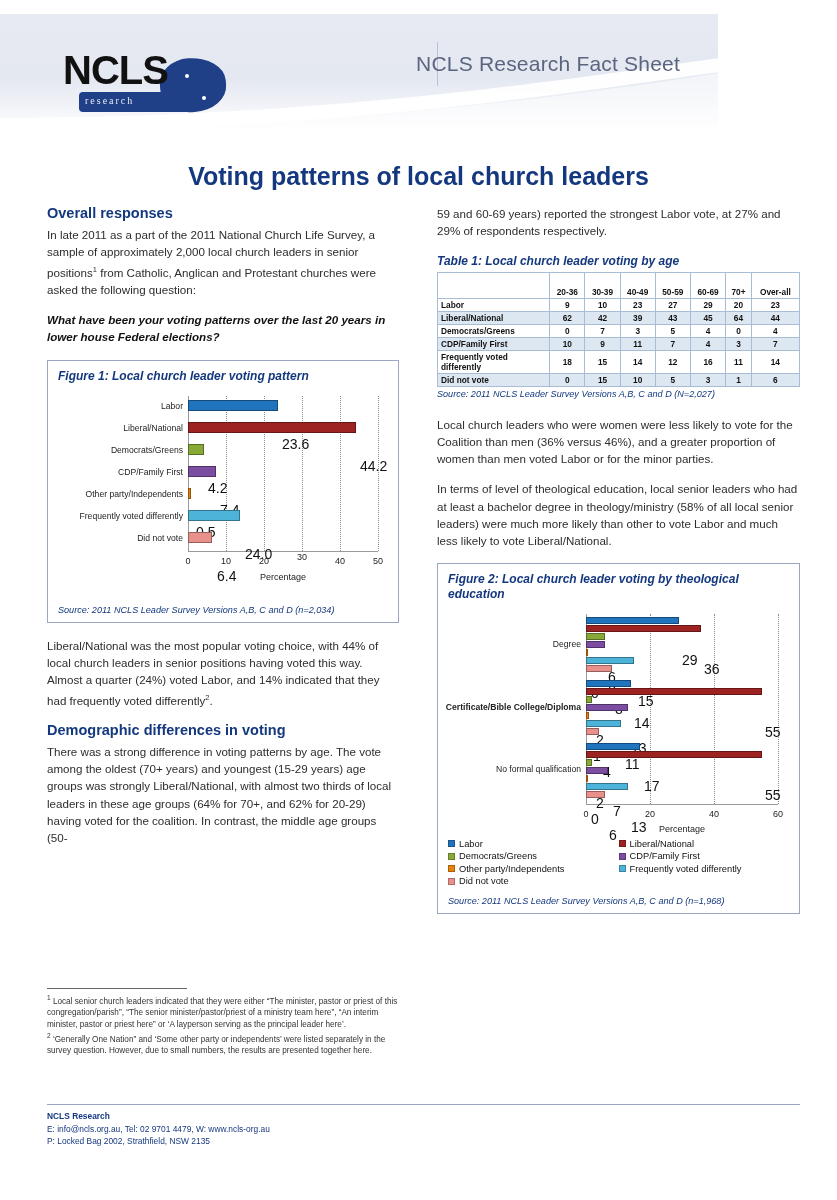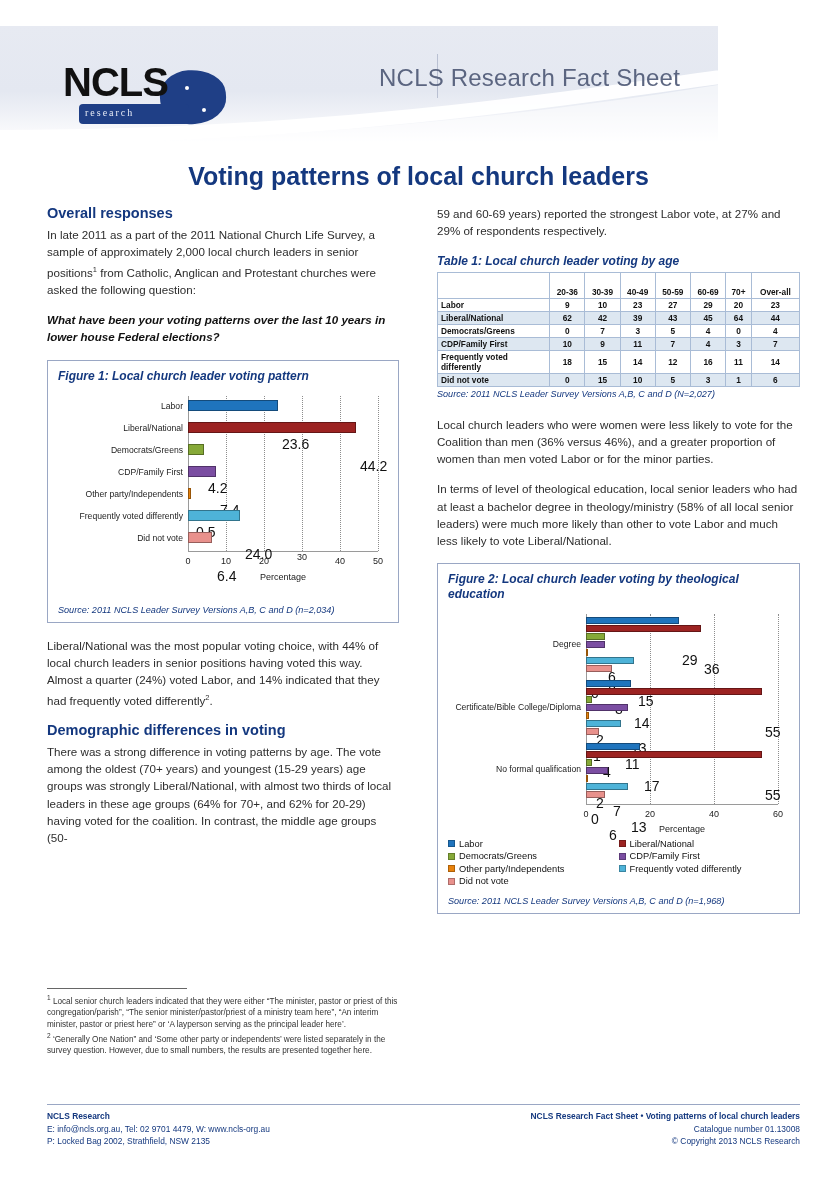--- a/index.html
+++ b/index.html
@@ -9,30 +9,30 @@
     background:#ffffff;
     font-family: "Liberation Sans", sans-serif;
     color:#333;
     position:relative;
     overflow:hidden;
   }
   .page { position:absolute; left:0; top:0; width:837px; height:1200px; }
 
   
   .header {
-    position:absolute; left:0; top:26px; width:718px; height:118px;
+    position:absolute; left:0; top:14px; width:718px; height:118px;
     background:linear-gradient(to bottom,#e7eaf2 0%, #e4e8f1 55%, #eef0f6 72%, #ffffff 100%);
     overflow:hidden;
   }
   .header-swoosh {
     position:absolute; left:0; top:0; width:837px; height:118px;
   }
   .header-title {
     position:absolute; right:38px; top:38px;
-    font-size:24px; color:#5b6580; letter-spacing:.2px;
+    font-size:21px; color:#5b6580; letter-spacing:.2px;
     font-family:"Liberation Sans", sans-serif;
   }
   .header-rule {
     position:absolute; left:437px; top:28px; width:1px; height:44px;
     background:#b9c0d2;
   }
   
   .logo { position:absolute; left:63px; top:34px; width:150px; height:66px; }
   .logo-ncls {
     position:absolute; left:0; top:0;
@@ -185,21 +185,21 @@
   </div>
 
   <div class="doc-title">Voting patterns of local church leaders</div>
 
   <div class="col-left">
 
     <h2 class="section">Overall responses</h2>
 
     <p class="body"><span>In late 2011 as a part of the 2011 National Church Life Survey, a sample of approximately 2,000 local church leaders in senior positions</span><sup>1</sup><span> from Catholic, Anglican and Protestant churches were asked the following question:</span></p>
 
-    <p class="body q">What have been your voting patterns over the last 10 years in lower house Federal elections?</p>
+    <p class="body q">What have been your voting patterns over the last 20 years in lower house Federal elections?</p>
 
     <div class="figbox" style="margin-bottom:14px;">
       <div class="fig-title">Figure 1: Local church leader voting pattern</div>
 
       <div class="chart" style="height:213px;">
 
         <div class="plot" style="position:absolute; left:130px; top:8px; width:190px; height:155px;">
 
           <div class="axis-y" style="left:0; top:0; height:155px;"></div>
           <div class="axis-x" style="left:0; top:155px; width:190px;"></div>
@@ -368,21 +368,21 @@
           <div class="bar-val" style="left:22px; top:19px;">6</div>
           <div class="bar" style="left:0; top:27px; height:7px; width:19.2px; background:#7b4ea2;"></div>
           <div class="bar-val" style="left:22px; top:27px;">6</div>
           <div class="bar" style="left:0; top:35px; height:7px; width:1px; background:#e8820c;"></div>
           <div class="bar-val" style="left:5px; top:35px;">0</div>
           <div class="bar" style="left:0; top:43px; height:7px; width:48.0px; background:#4eb3d8;"></div>
           <div class="bar-val" style="left:52px; top:43px;">15</div>
           <div class="bar" style="left:0; top:51px; height:7px; width:25.6px; background:#e8918c;"></div>
           <div class="bar-val" style="left:29px; top:51px;">8</div>
 
-          <div class="cat-label" style="top:88px; line-height:10px;">Certificate/Bible College/Diploma</div>
+          <div class="cat-label" style="top:88px; line-height:10px;font-weight:bold;">Certificate/Bible College/Diploma</div>
           <div class="bar" style="left:0; top:66px; height:7px; width:44.8px; background:#1f74bd;"></div>
           <div class="bar-val" style="left:48px; top:65px;">14</div>
           <div class="bar" style="left:0; top:74px; height:7px; width:176.0px; background:#9c2322;"></div>
           <div class="bar-val" style="left:179px; top:74px;">55</div>
           <div class="bar" style="left:0; top:82px; height:7px; width:6.4px; background:#86a938;"></div>
           <div class="bar-val" style="left:10px; top:82px;">2</div>
           <div class="bar" style="left:0; top:90px; height:7px; width:41.6px; background:#7b4ea2;"></div>
           <div class="bar-val" style="left:45px; top:90px;">13</div>
           <div class="bar" style="left:0; top:98px; height:7px; width:3.2px; background:#e8820c;"></div>
           <div class="bar-val" style="left:7px; top:98px;">1</div>
@@ -456,19 +456,14 @@
     <div><sup>1</sup> <span>Local senior church leaders indicated that they were either “The minister, pastor or priest of this congregation/parish”, “The senior minister/pastor/priest of a ministry team here”, “An interim minister, pastor or priest here” or ‘A layperson serving as the principal leader here’.</span></div>
     <div><sup>2</sup> <span>‘Generally One Nation” and ‘Some other party or independents’ were listed separately in the survey question.  However, due to small numbers, the results are presented together here.</span></div>
   </div>
 
   <div class="footer-rule"></div>
   <div class="footer-l">
     <div class="footer-b">NCLS Research</div>
     <div>E: info@ncls.org.au, Tel: 02 9701 4479, W: www.ncls-org.au</div>
     <div>P: Locked Bag 2002, Strathfield, NSW 2135</div>
   </div>
-  <div class="footer-r">
-    <div class="footer-b">NCLS Research Fact Sheet • Voting patterns of local church leaders</div>
-    <div>Catalogue number 01.13008</div>
-    <div>© Copyright 2013 NCLS Research</div>
-  </div>
 
 </div>
 
 </body></html>

